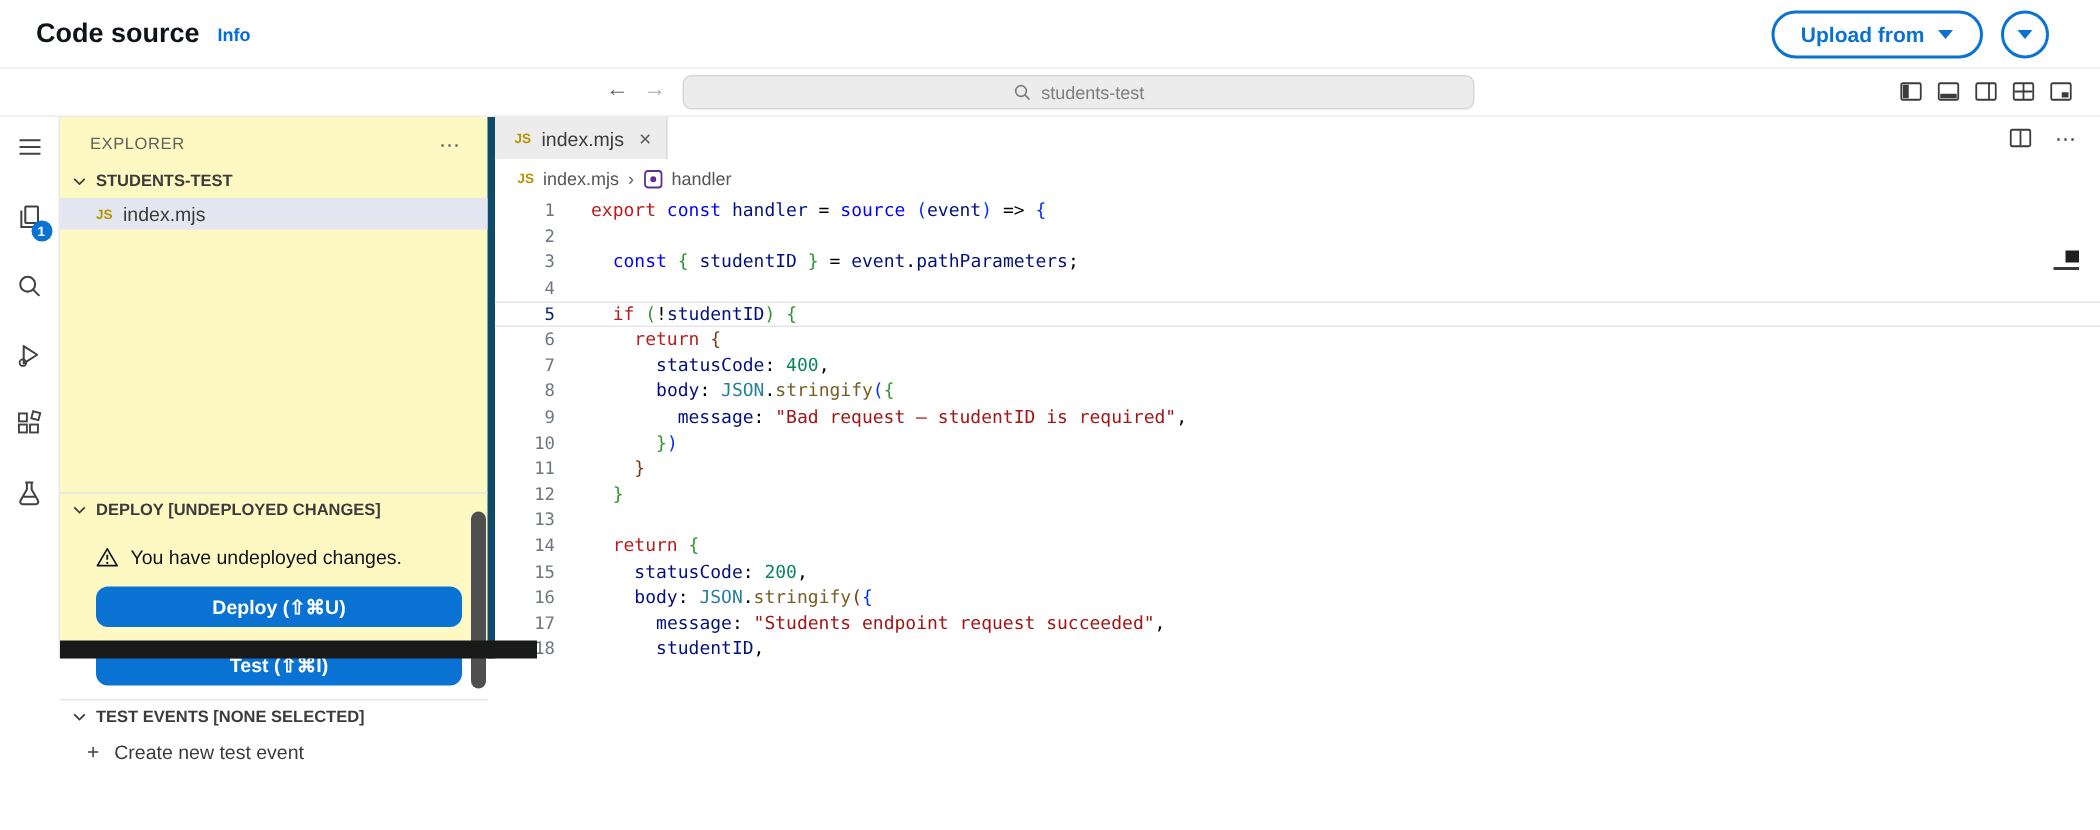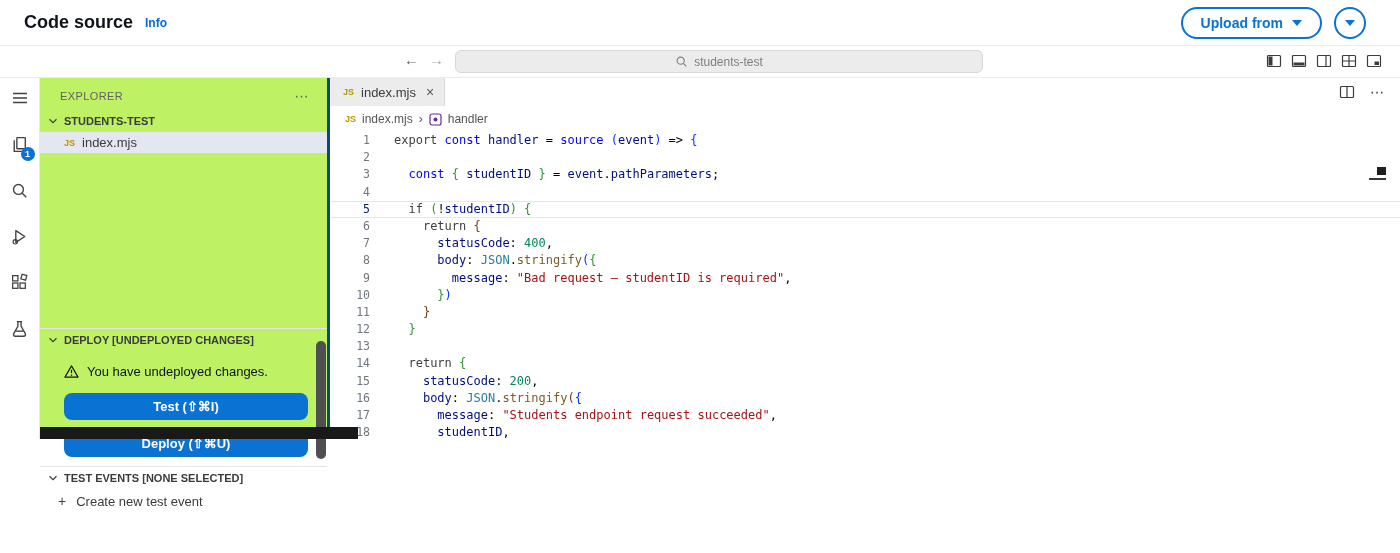--- a/index.html
+++ b/index.html
@@ -24,21 +24,21 @@
   .layout-icons { position:absolute; right:18px; top:53px; display:flex; gap:9px; }
   .layout-icons svg { cursor:pointer; }
 
   
   .main { position:absolute; top:78px; left:0; right:0; bottom:0; display:flex; background:#fff; }
 
   .activity-bar { width:40px; flex:none; background:#fff; border-right:1px solid #e8e8e8; display:flex; flex-direction:column; align-items:center; padding-top:9px; gap:24px; }
   .ab-item { position:relative; width:22px; height:22px; display:flex; align-items:center; justify-content:center; cursor:pointer; }
   .ab-badge { position:absolute; bottom:-6px; right:-4px; min-width:14px; height:14px; border-radius:7px; background:#0972d3; color:#fff; font-size:9px; font-weight:700; display:flex; align-items:center; justify-content:center; }
 
-  .sidebar { width:290px; flex:none; background:#bef264; border-right:3px solid #0c4a6e; position:relative; color:#3b3b3b; }
+  .sidebar { width:290px; flex:none; background:#fef9c3; border-right:5px solid #0c4a6e; position:relative; color:#3b3b3b; }
   .pane-header { display:flex; align-items:center; padding:10px 18px 6px 20px; font-size:11px; color:#616161; letter-spacing:.4px; }
   .pane-more { margin-left:auto; color:#616161; font-size:14px; cursor:pointer; }
   .section-header { display:flex; align-items:center; gap:4px; padding:3px 0 3px 6px; font-size:11px; font-weight:700; color:#3b3b3b; cursor:pointer; height:22px; }
   .file-row { display:flex; align-items:center; gap:7px; height:21px; padding-left:24px; background:#e4e6f1; font-size:13px; cursor:pointer; }
   .js-glyph { color:#b89500; font-weight:700; font-size:9px; }
   .deploy-section { position:absolute; top:250px; left:0; right:0; border-top:1px solid #e5e5e5; }
   .warn-row { display:flex; align-items:center; gap:8px; margin:10px 0 0 24px; height:20px; font-size:13px; color:#0f141a;text-align:center; }
   .side-btn { display:block; width:244px; margin:10px 22px 0 24px; height:27px; background:#0972d3; color:#fff; border:none; border-radius:8px; font-size:13px; font-weight:700; font-family:inherit; cursor:pointer; }
   .side-btn.test { margin-top:12px; }
   .te-divider { border-top:1px solid #e5e5e5; margin-top:9px; }
@@ -61,21 +61,21 @@
   .ln { width:40px; flex:none; text-align:right; color:#6e7681; font-size:11.5px; }
   .code-row.active .ln { color:#0b216f; }
   .lc { padding-left:24px; white-space:pre; }
 
   .ov-mark-a { position:absolute; right:14px; top:89px; width:9px; height:8px; background:#1f1f1f; }
   .ov-mark-b { position:absolute; right:14px; top:100px; width:17px; height:2px; background:#3a3a3a; }
   .bottom-bar { position:absolute; left:40px; bottom:0; width:318px; height:12px; background:#191919; z-index:6; }
 
   svg { display:block; }
 </style>
-<style>.tok-kwp{color:#404040}.tok-kwb{color:#0000FF}.tok-var{color:#001080}.tok-fn{color:#795E26}.tok-cls{color:#267F99}.tok-str{color:#A31515}.tok-num{color:#098658}.tok-pun{color:#000000}.tok-b1{color:#0431FA}.tok-b2{color:#319331}.tok-b3{color:#7B3814}</style></head>
+<style>.tok-kwp{color:#b91c1c}.tok-kwb{color:#0000FF}.tok-var{color:#001080}.tok-fn{color:#795E26}.tok-cls{color:#267F99}.tok-str{color:#A31515}.tok-num{color:#098658}.tok-pun{color:#000000}.tok-b1{color:#0431FA}.tok-b2{color:#319331}.tok-b3{color:#7B3814}</style></head>
 <body>
 
 <div class="page">
 
   <div class="aws-header">
     <span class="page-title">Code source</span>
     <span class="info-link">Info</span>
     <div class="header-right">
       <button class="upload-btn">
         <span>Upload from</span>
@@ -189,22 +189,22 @@
           <span>DEPLOY [UNDEPLOYED CHANGES]</span>
         </div>
         <div class="warn-row">
           <svg width="15" height="15" viewBox="0 0 16 16">
               <path d="M8 2 L15 14 H1 Z" fill="none" stroke="#0f141a" stroke-width="1.2" stroke-linejoin="round"></path>
               <path d="M8 6.2v3.6" stroke="#0f141a" stroke-width="1.3"></path>
               <circle cx="8" cy="12" r="0.8" fill="#0f141a"></circle>
             </svg>
           <span>You have undeployed changes.</span>
         </div>
+        <button class="side-btn">Deploy (⇧⌘U)</button>
         <button class="side-btn test">Test (⇧⌘I)</button>
-        <button class="side-btn">Deploy (⇧⌘U)</button>
 
         <div class="te-divider"></div>
         <div class="section-header">
           <svg width="14" height="14" viewBox="0 0 16 16">
               <path d="M4 6l4 4 4-4" fill="none" stroke="#3b3b3b" stroke-width="1.3"></path>
             </svg>
           <span>TEST EVENTS [NONE SELECTED]</span>
         </div>
         <div class="create-row">
           <span class="plus-glyph">+</span>

